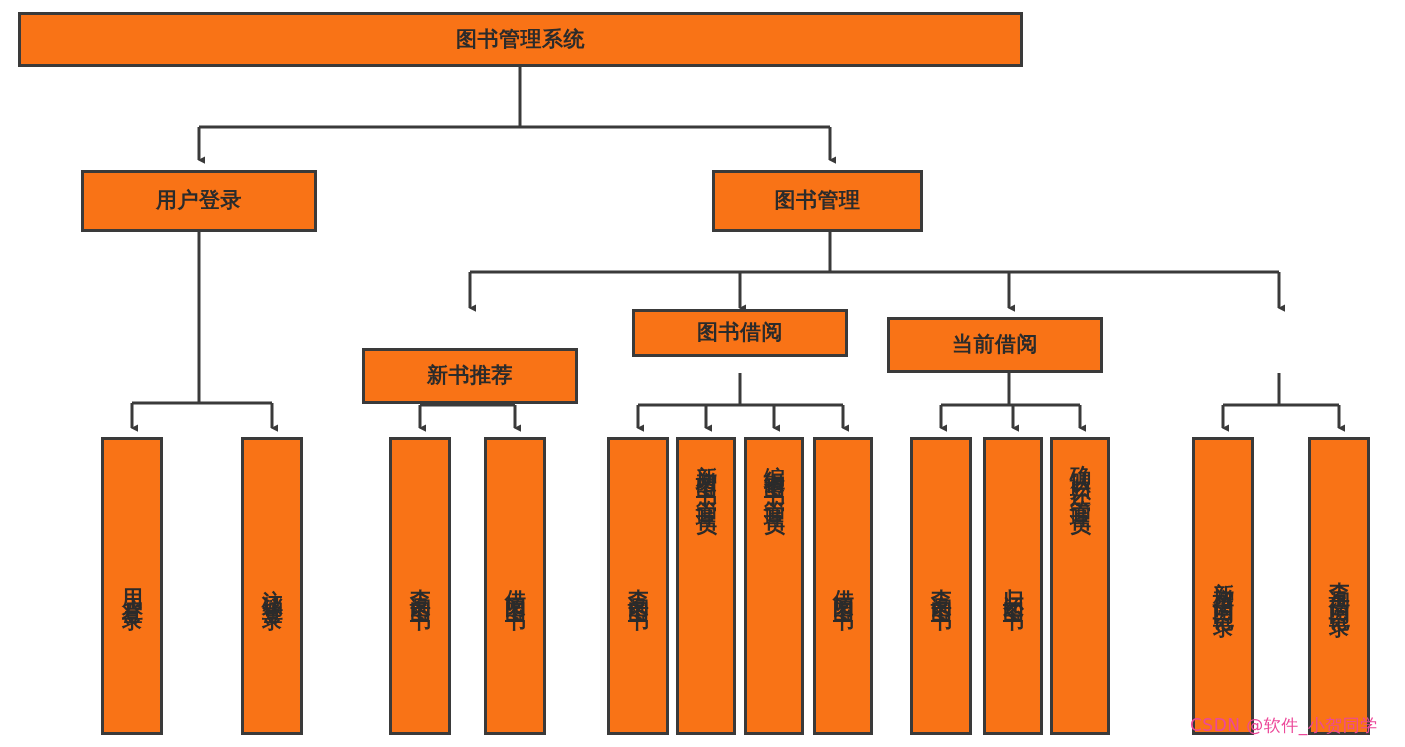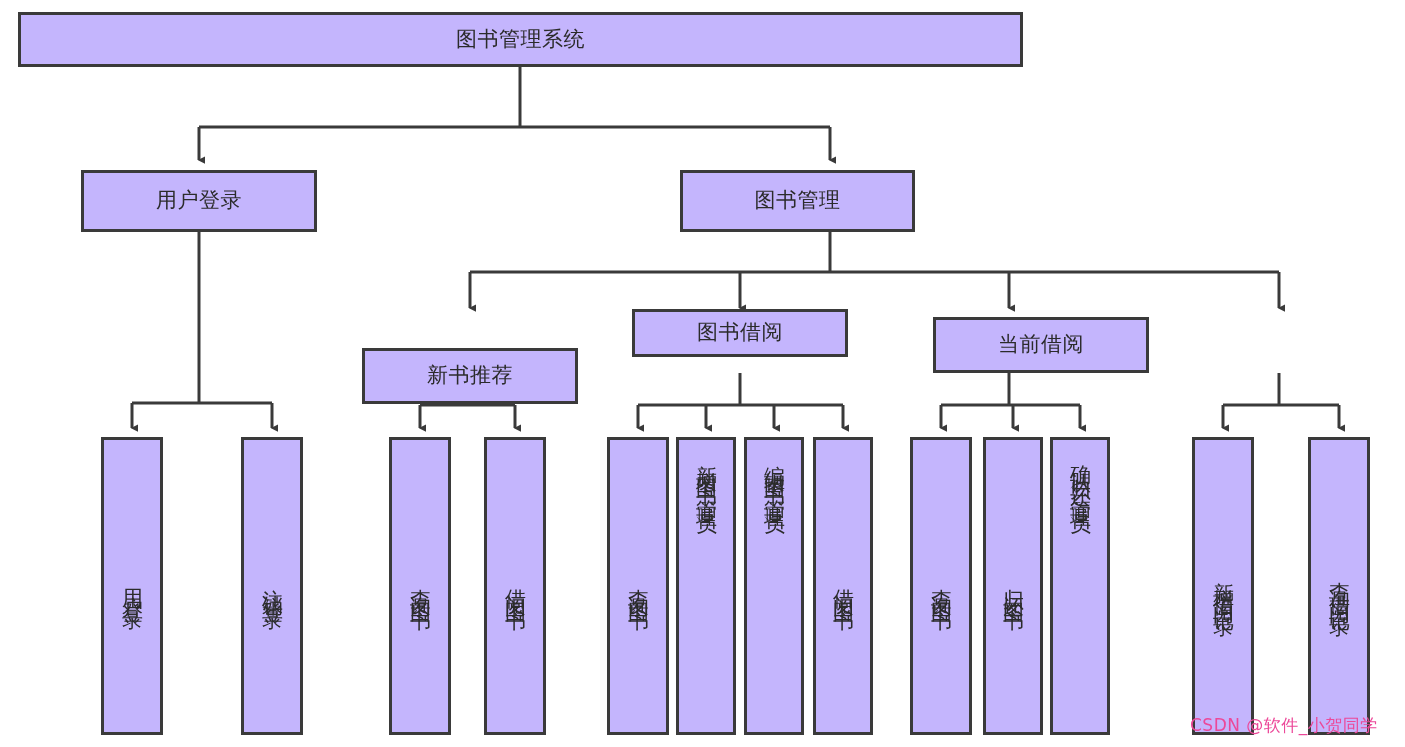--- a/index.html
+++ b/index.html
@@ -23,24 +23,25 @@
     position: absolute;
     top: 0;
     left: 0;
     width: 1405px;
     height: 747px;
   }
   .node-box {
     position: absolute;
     box-sizing: border-box;
     border: 3px solid #3a3a3a;
-    background: #c4b5fd;
+    background: #f97316;
     display: flex;
     align-items: center;
     justify-content: center;
+    font-weight: bold;
   }
   .node-label-h {
     font-size: 21px;
     color: #2b2b2b;
     line-height: 1.1;
     letter-spacing: 0.5px;
     white-space: nowrap;
   }
   .node-label-v {
     font-size: 21px;
@@ -115,31 +116,31 @@
     </g>
   </svg>
 
   <div class="node-box" style="left:18px; top:12px; width:1005px; height:55px;">
     <span class="node-label-h">图书管理系统</span>
   </div>
 
   <div class="node-box" style="left:81px; top:170px; width:236px; height:62px;">
     <span class="node-label-h">用户登录</span>
   </div>
-  <div class="node-box" style="left:680px; top:170px; width:235px; height:62px;">
+  <div class="node-box" style="left:712px; top:170px; width:211px; height:62px;">
     <span class="node-label-h">图书管理</span>
   </div>
 
   <div class="node-box" style="left:362px; top:317px; width:216px; height:56px;margin-top:31px;">
     <span class="node-label-h">新书推荐</span>
   </div>
   <div class="node-box" style="left:632px; top:309px; width:216px; height:48px;">
     <span class="node-label-h">图书借阅</span>
   </div>
-  <div class="node-box" style="left:933px; top:317px; width:216px; height:56px;align-items:center;">
+  <div class="node-box" style="left:887px; top:317px; width:216px; height:56px;align-items:center;">
     <span class="node-label-h">当前借阅</span>
   </div>
 
   <div class="node-box" style="left:101px; top:437px; width:62px; height:298px;">
     <span class="node-label-v">用户登录</span>
   </div>
   <div class="node-box" style="left:241px; top:437px; width:62px; height:298px;">
     <span class="node-label-v">注销登录</span>
   </div>
 

